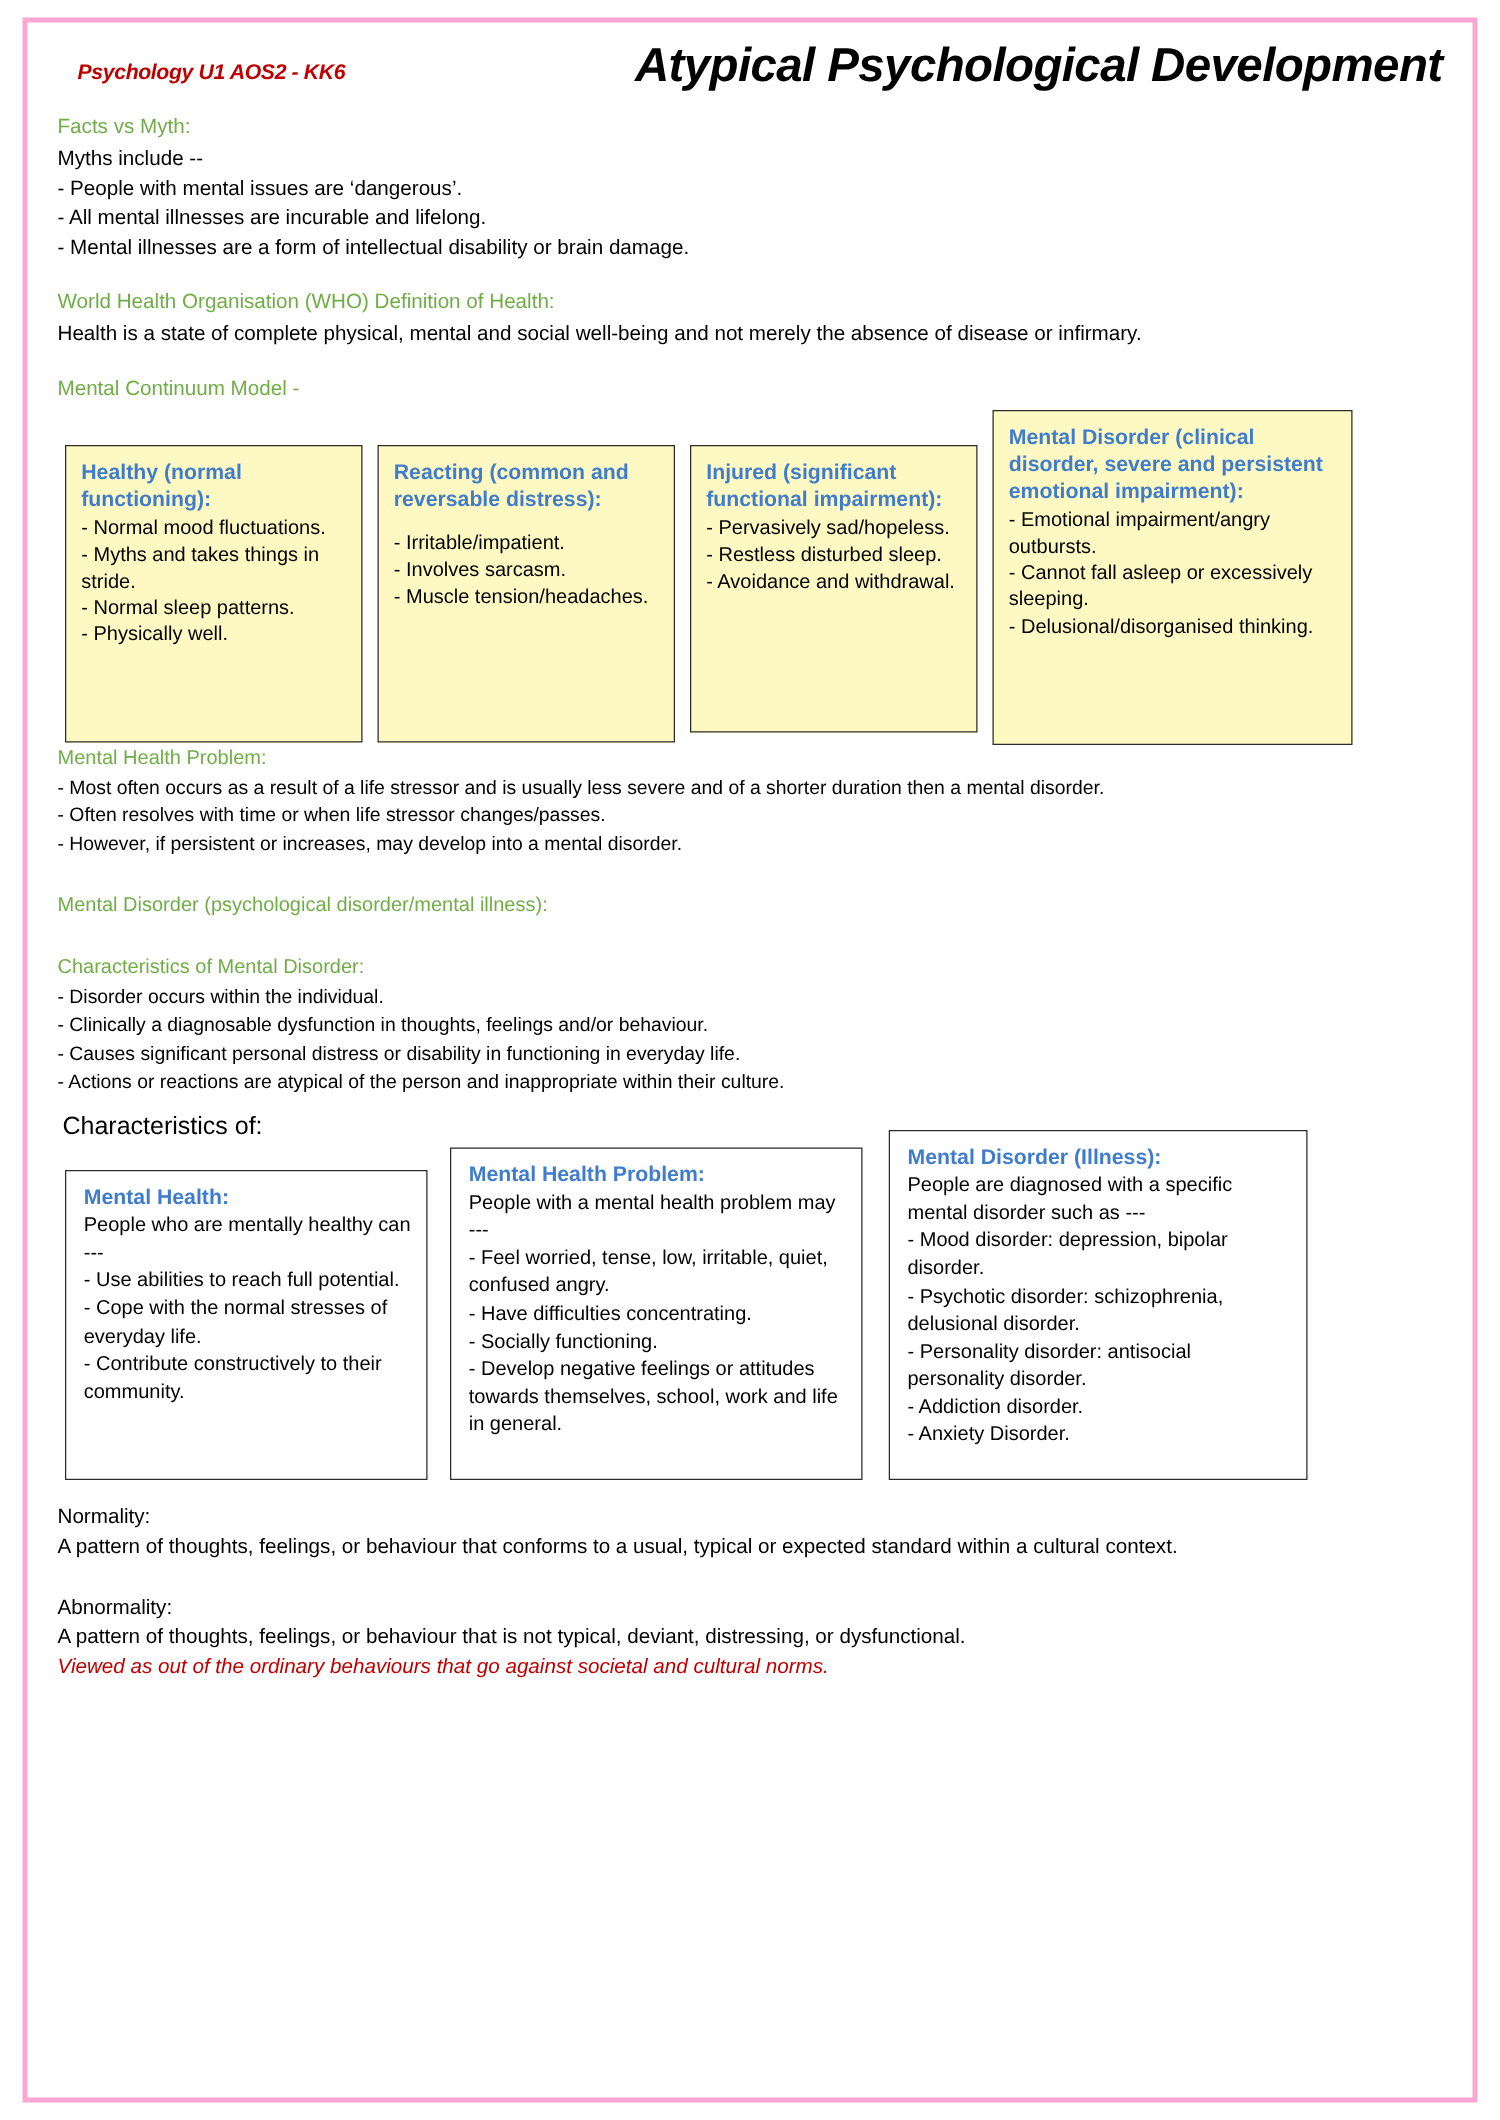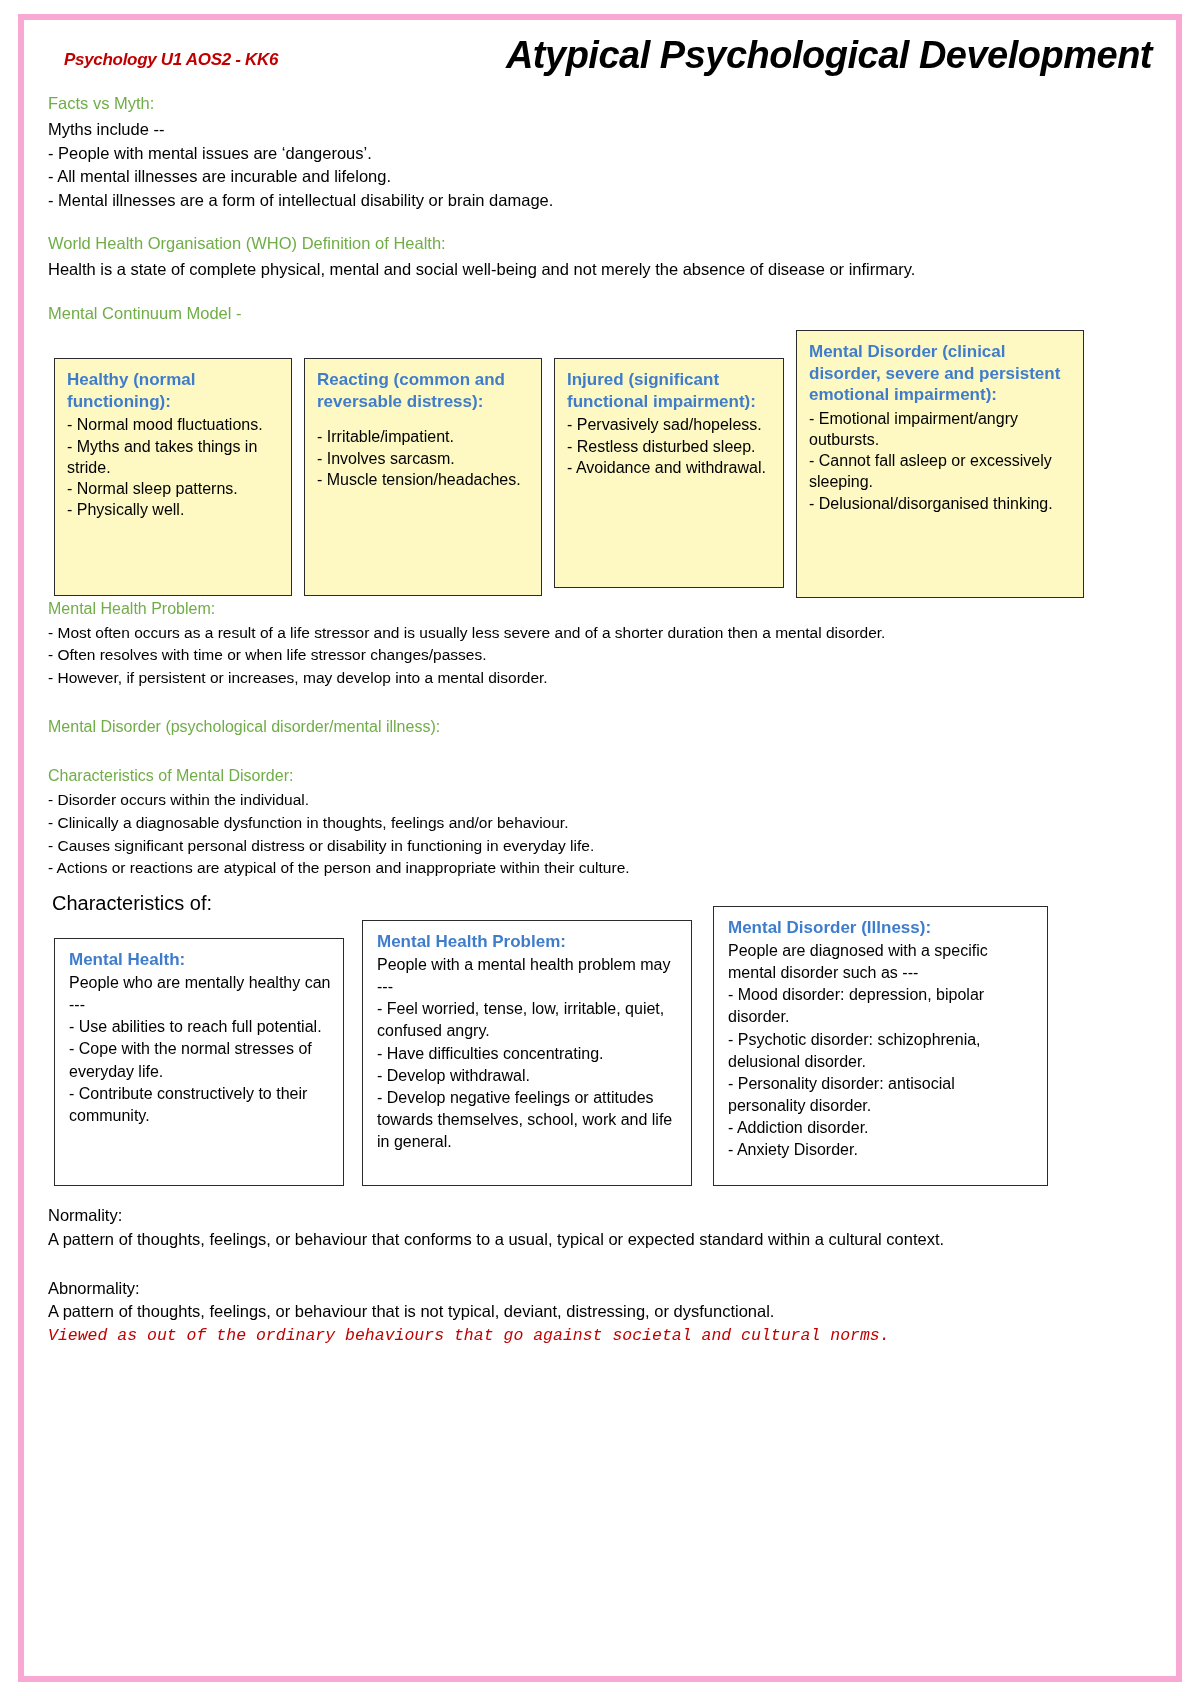--- a/index.html
+++ b/index.html
@@ -18,21 +18,21 @@
     width: 1200px;
     height: 1696px;
     box-sizing: border-box;
     padding: 14px 18px 14px 18px;
   }
   .sheet {
     position: relative;
     width: 100%;
     height: 100%;
     box-sizing: border-box;
-    border: 6px solid #f9a8d4;
+    border: 4px solid #f9a8d4;
     padding: 14px 22px 10px 24px;
   }
 
   
   .header {
     position: relative;
     height: 58px;
   }
   .subject-tag {
     position: absolute;
@@ -143,21 +143,20 @@
     top: -22px;
     font-size: 20px;
   }
 
   .red-italic {
     color: #c00000;
     font-style: italic;
     font-size: 16.5px;
     line-height: 1.42;
     margin: 0;
-    font-family: Liberation Mono, monospace;
   }
 </style>
 </head>
 <body>
 
 <div class="page">
   <div class="sheet">
 
     <div class="header">
       <div class="subject-tag">Psychology U1 AOS2 - KK6</div>
@@ -253,21 +252,21 @@
         <p class="bline">- Use abilities to reach full potential.</p>
         <p class="bline">- Cope with the normal stresses of everyday life.</p>
         <p class="bline">- Contribute constructively to their community.</p>
       </div>
 
       <div class="chbox chbox-2">
         <p class="bhead">Mental Health Problem:</p>
         <p class="bline">People with a mental health problem may ---</p>
         <p class="bline">- Feel worried, tense, low, irritable, quiet, confused angry.</p>
         <p class="bline">- Have difficulties concentrating.</p>
-        <p class="bline">- Develop withdrawal.</p>
+        <p class="bline">- Socially functioning.</p>
         <p class="bline">- Develop negative feelings or attitudes towards themselves, school, work and life in general.</p>
       </div>
 
       <div class="chbox chbox-3">
         <p class="bhead">Mental Disorder (Illness):</p>
         <p class="bline">People are diagnosed with a specific mental disorder such as ---</p>
         <p class="bline">- Mood disorder: depression, bipolar disorder.</p>
         <p class="bline">- Psychotic disorder: schizophrenia, delusional disorder.</p>
         <p class="bline">- Personality disorder: antisocial personality disorder.</p>
         <p class="bline">- Addiction disorder.</p>

